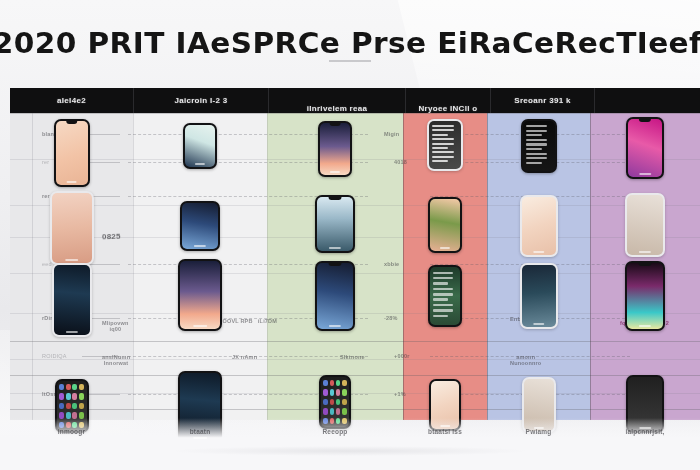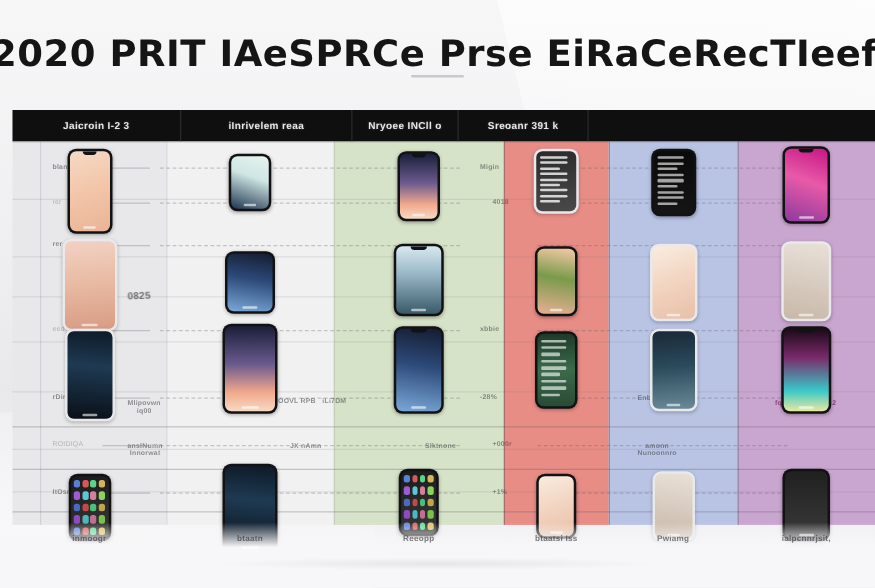--- a/index.html
+++ b/index.html
@@ -147,27 +147,30 @@
     <div class="col-bands" id="bands">
         <div class="band" style="width: 123px; background: rgb(232, 232, 234);"></div>
         <div class="band" style="width: 134px; background: rgb(241, 241, 242);"></div>
         <div class="band" style="width: 136px; background: rgb(215, 227, 200);"></div>
         <div class="band" style="width: 84px; background: rgb(231, 141, 134);"></div>
         <div class="band" style="width: 103px; background: rgb(185, 196, 228);"></div>
         <div class="band" style="width: 110px; background: rgb(201, 166, 207);"></div>
       </div>
 
     <div class="header-row" id="headerRow">
+        <div class="hcell" style="width: 123px;">
+          <span>aIeI4e2</span>
+        </div>
         <div class="hcell" style="width: 134px;">
           <span>Jaicroin I-2 3</span>
         </div>
-        <div class="hcell" style="width: 136px;">
+        <div class="hcell" style="width: 136px; align-items: flex-end;">
           <span>iInrivelem reaa</span>
         </div>
-        <div class="hcell" style="width: 84px;">
+        <div class="hcell" style="width: 84px; align-items: flex-end;">
           <span>Nryoee INCll o</span>
         </div>
         <div class="hcell" style="width: 103px;">
           <span>Sreoanr 391 k</span>
         </div>
       </div>
 
     <div class="body" id="tableBody">
         <div class="hline" style="top: 0px;"></div>
         <div class="hline soft" style="top: 92px;"></div>

